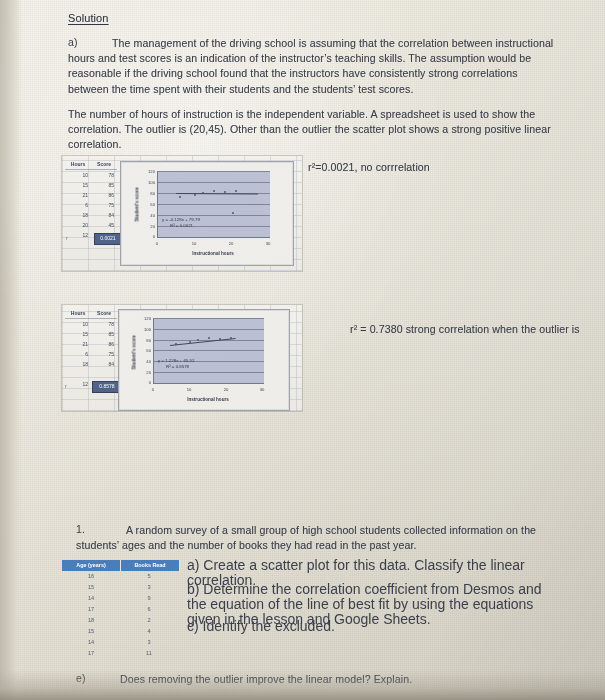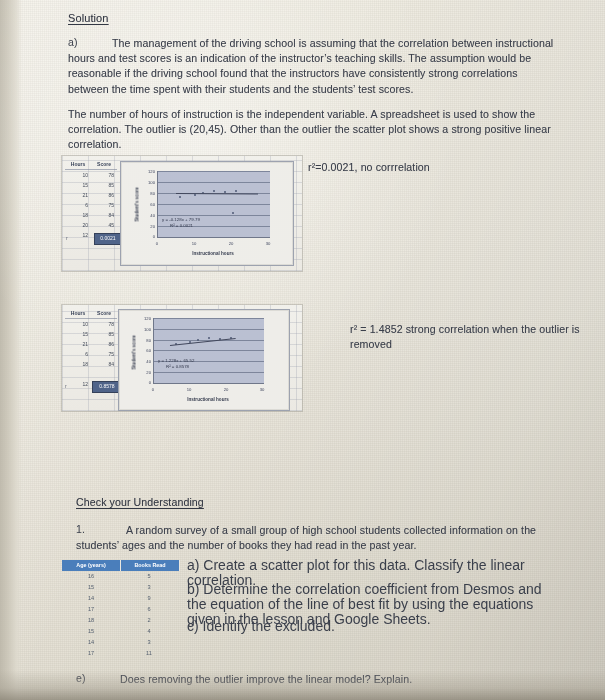--- a/index.html
+++ b/index.html
@@ -289,25 +289,23 @@
         <div class="ytick blur" style="left:18px;top:70px;width:14px;">0</div>
 
         <div class="xtick blur" style="left:28px;top:77px;width:12px;">0</div>
         <div class="xtick blur" style="left:64px;top:77px;width:12px;">10</div>
         <div class="xtick blur" style="left:101px;top:77px;width:12px;">20</div>
         <div class="xtick blur" style="left:137px;top:77px;width:12px;">30</div>
         <div class="axlabel blur" style="left:34px;top:87px;width:110px;">Instructional hours</div>
       </div>
     </div>
 
-    <div class="txt" style="left:350px;top:322px;width:252px;">r² = 1.4852 strong correlation when the  outlier is</div>
-    <div class="txt" style="left:350px;top:337px;width:252px;">removed</div>
-
-
-    <div class="txt hd" style="left:76px;top:495px;">Check your Understanding</div>
+    <div class="txt" style="left:350px;top:322px;width:252px;">r² = 0.7380 strong correlation when the  outlier is</div>
+
+
 
     <div class="indent-label" style="left:76px;top:523px;">1.</div>
     <div class="txt" style="left:76px;top:523px;width:470px;text-indent:50px;">A random survey of a small group of high school students collected information on the students’ ages and the number of books they had read in the past year.</div>
 
     <div class="bluetable blur" style="left:62px;top:560px;">
       <div class="bhead">
         <div class="c0">Age (years)</div>
         <div class="c1">Books Read</div>
       </div>
       <div class="brow">

